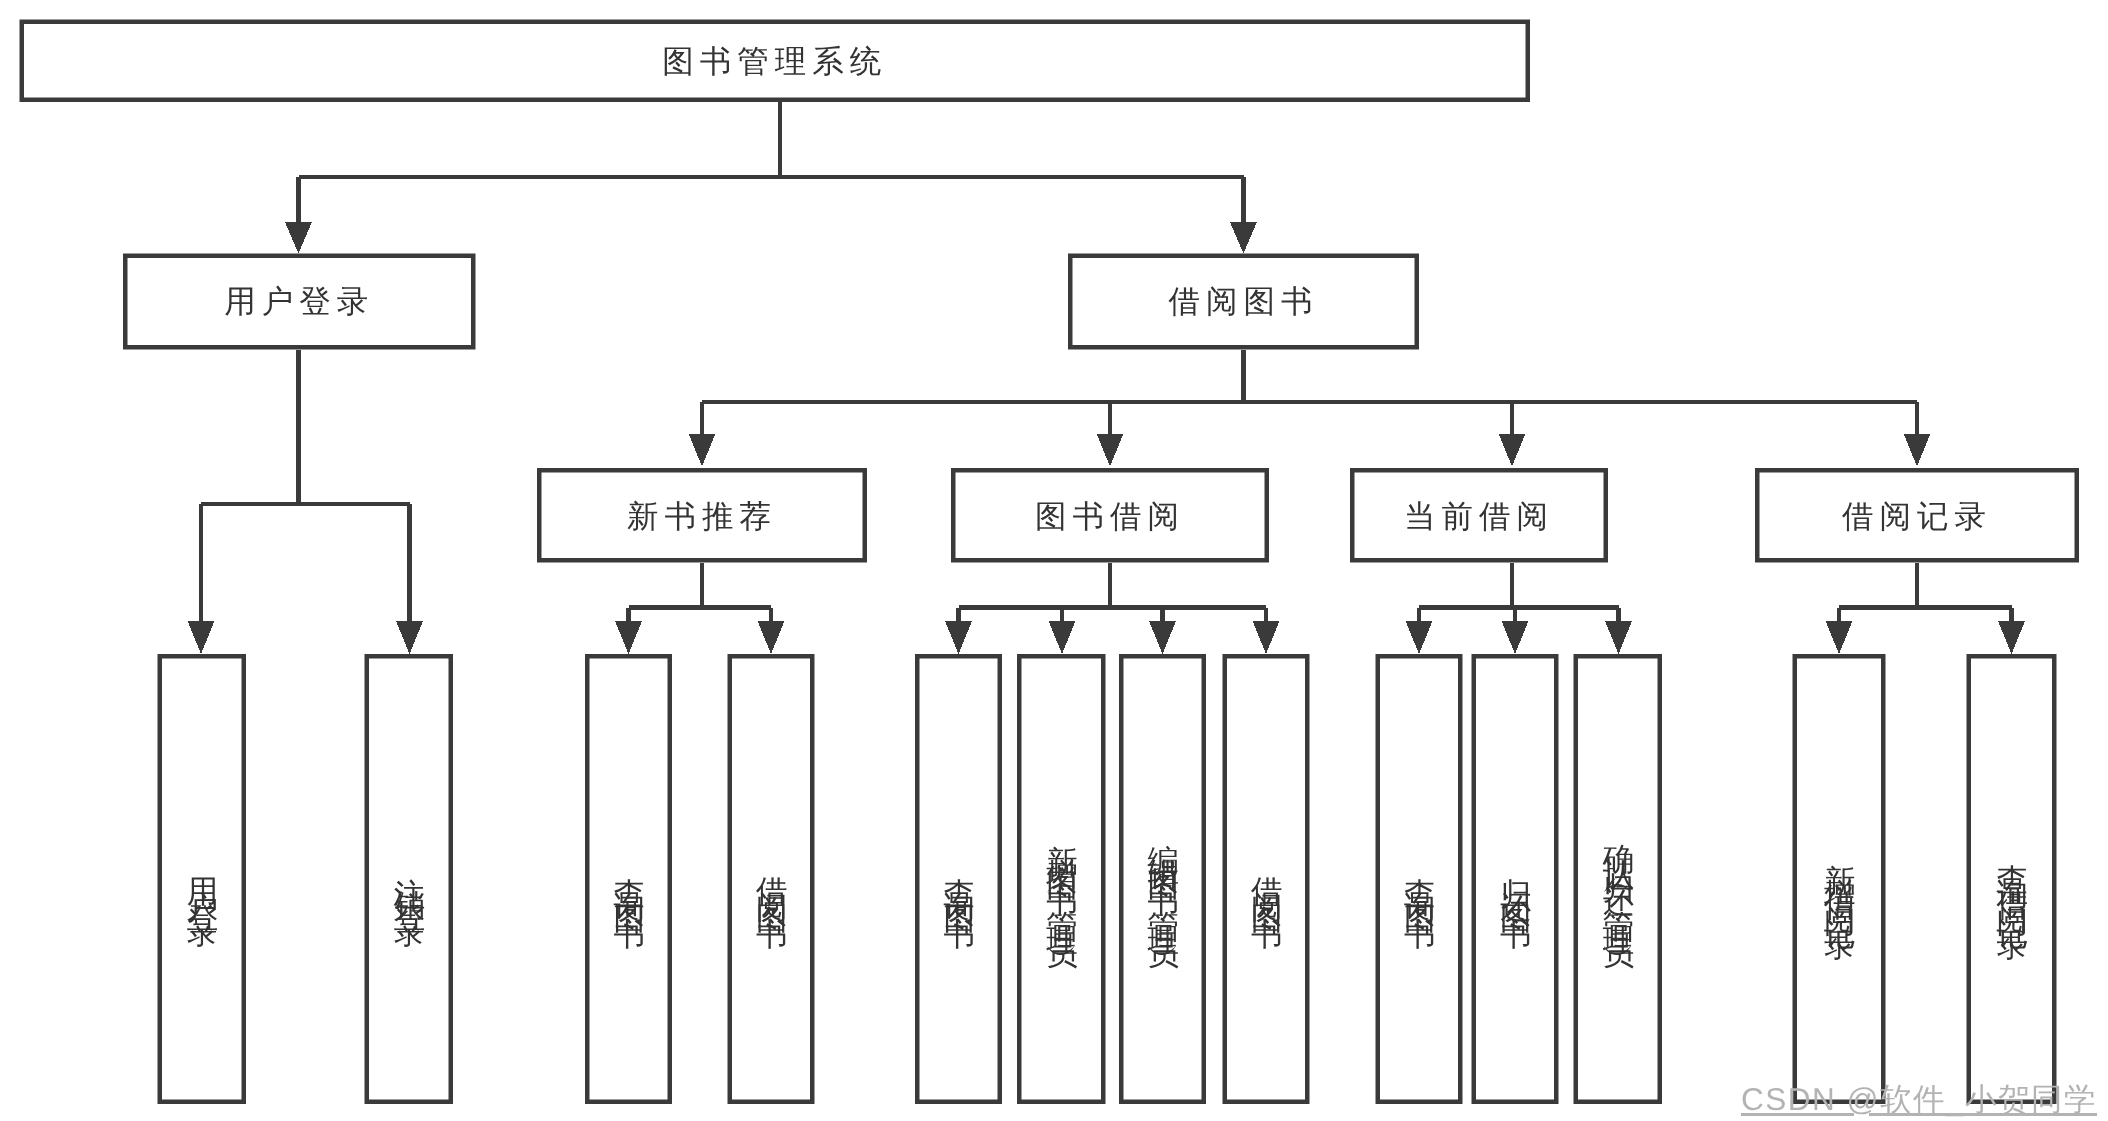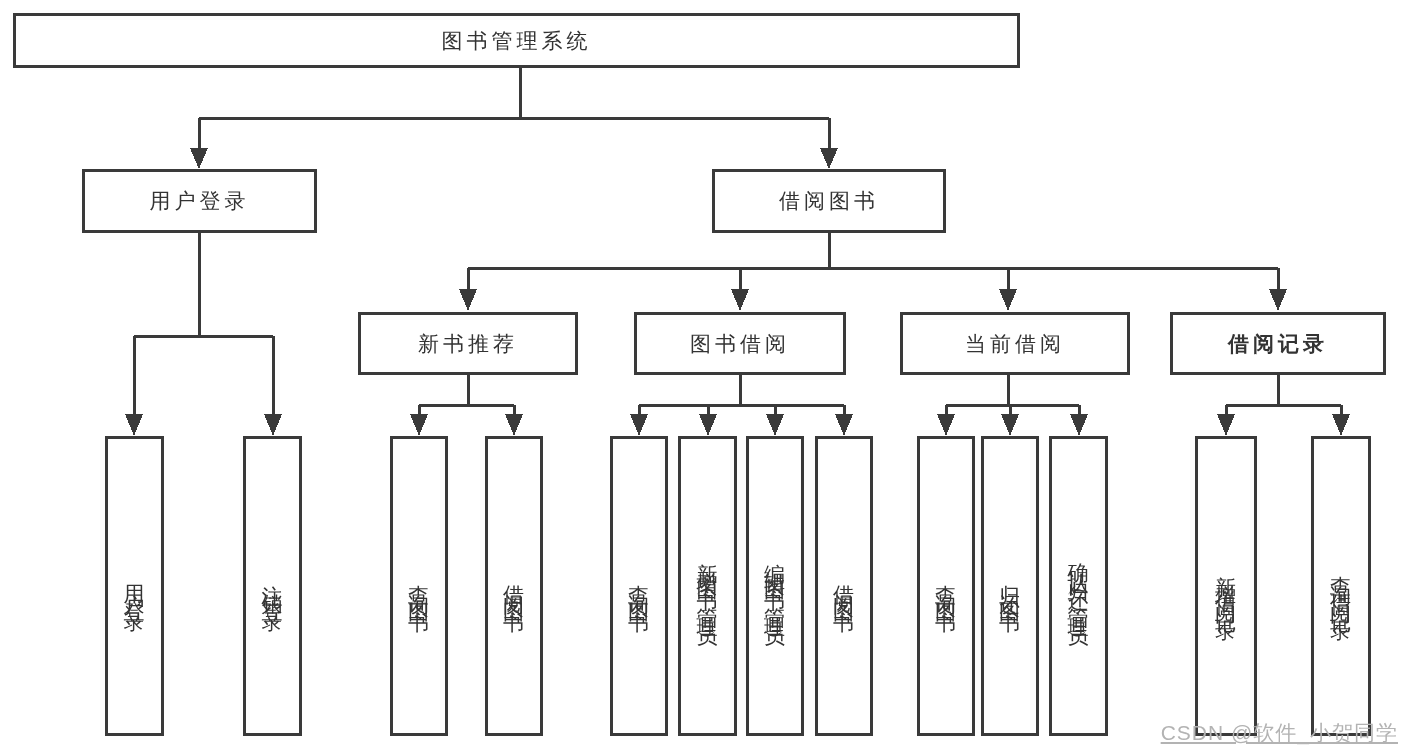--- a/index.html
+++ b/index.html
@@ -98,22 +98,22 @@
     <polygon points="1332,414 1350,414 1341,436"></polygon>
   </svg>
 
   <div class="box h" style="left:13px; top:13px; width:1007px; height:55px;">图书管理系统</div>
 
   <div class="box h" style="left:82px; top:169px; width:235px; height:64px;">用户登录</div>
   <div class="box h" style="left:712px; top:169px; width:234px; height:64px;">借阅图书</div>
 
   <div class="box h" style="left:634px; top:312px; width:212px; height:63px;">图书借阅</div>
   <div class="box h" style="left:358px; top:312px; width:220px; height:63px;">新书推荐</div>
-  <div class="box h" style="left:900px; top:312px; width:230px; height:63px;">当前借阅</div>
-  <div class="box h" style="left:1170px; top:312px; width:216px; height:63px;font-weight:bold;">借阅记录</div>
+  <div class="box h" style="left:900px; top:312px; width:172px; height:63px;">当前借阅</div>
+  <div class="box h" style="left:1170px; top:312px; width:216px; height:63px;">借阅记录</div>
 
   <div class="box v" style="left:105px; top:436px; width:59px; height:300px;">用户登录</div>
   <div class="box v" style="left:243px; top:436px; width:59px; height:300px;">注销登录</div>
 
   <div class="box v" style="left:390px; top:436px; width:58px; height:300px;">查询图书</div>
   <div class="box v" style="left:485px; top:436px; width:58px; height:300px;">借阅图书</div>
 
   <div class="box v" style="left:610px; top:436px; width:58px; height:300px;">查询图书</div>
   <div class="box v" style="left:678px; top:436px; width:59px; height:300px;">新增图书（管理员）</div>
   <div class="box v" style="left:746px; top:436px; width:58px; height:300px;">编辑图书（管理员）</div>

